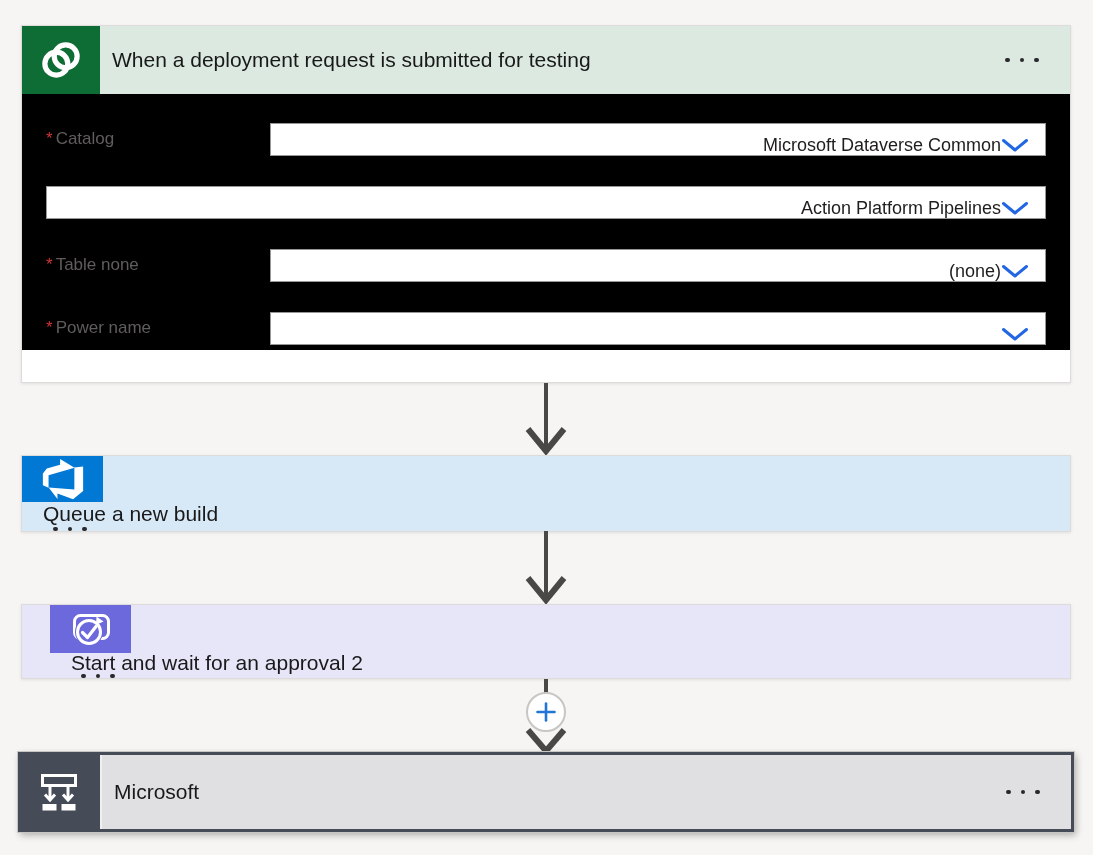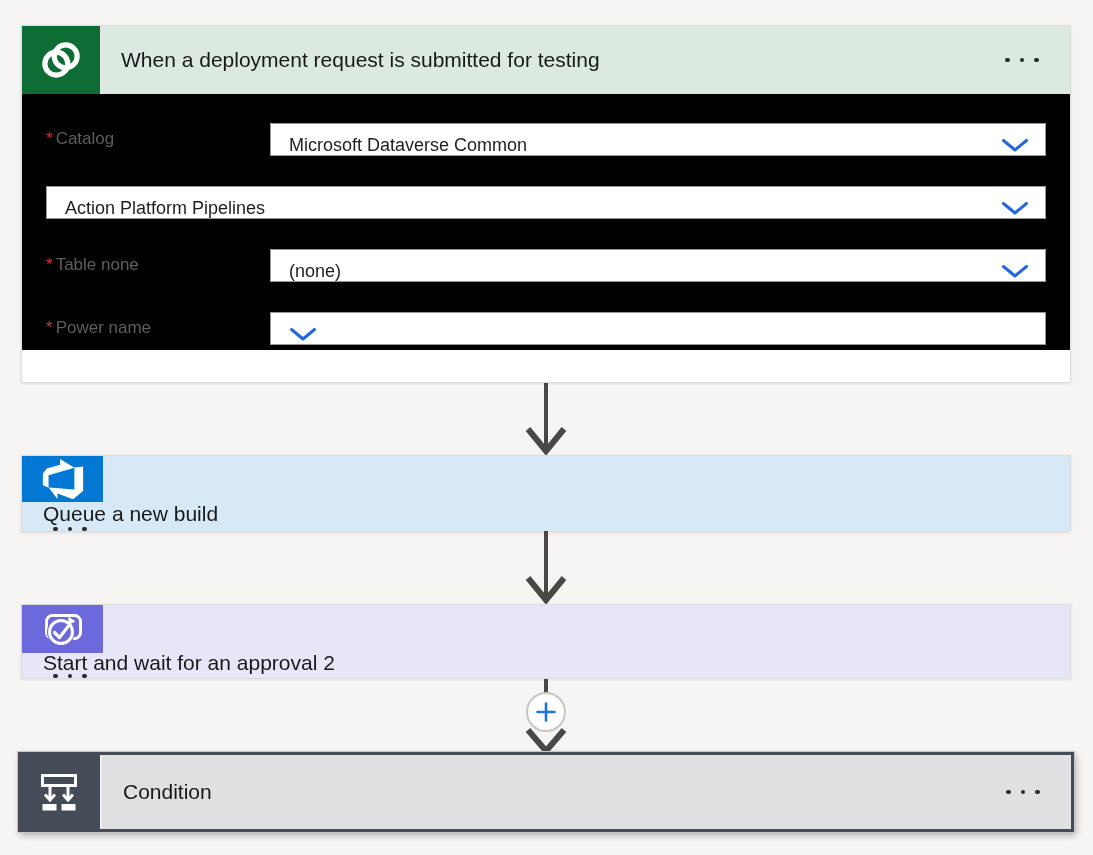--- a/index.html
+++ b/index.html
@@ -17,44 +17,44 @@
     background:var(--canvas_bg);
     position:relative; overflow:hidden;
   }
   .canvas{position:relative; width:1093px; height:855px;}
 
   
   .card{position:absolute; left:21px; width:1050px; background:#fff;
         border:1px solid #DEDCDA; box-shadow:0 1px 3px rgba(0,0,0,.09);}
   .card-header{display:flex; align-items:stretch; height:68px;}
   .tile{flex:none; display:flex; align-items:center; justify-content:center;}
-  .card-title{flex:1; display:flex; align-items:center; padding-left:21px;
+  .card-title{flex:1; display:flex; align-items:center; padding-left:12px;
               font-size:21px; color:#191919; white-space:nowrap; overflow:hidden;}
   .menu{flex:none; width:96px; display:flex; align-items:center; justify-content:center;
         gap:10px; cursor:pointer;}
   .dot{width:4.5px; height:4.5px; border-radius:50%; background:#29282A;}
 
   
   #trigger-card{top:25px; height:358px;}
   #trigger-card .card-header{background:var(--trigger_header);}
   #trigger-card .tile{width:78px; background:var(--trigger_tile);}
   .trigger-body{padding:23px 24px 0 24px; background:#000000;}
   .field-row{display:flex; align-items:center; height:44px; margin-bottom:19px;}
   .field-label{flex:none; width:224px; font-size:17px; color:#605E5C;}
   .req{color:var(--required_red); margin-right:3px;}
   .dropdown{flex:1; height:33px; border:1px solid #999795; background:#fff;
-            display:flex; align-items:center; justify-content:space-between;
+            display:flex; align-items:center; justify-content:flex-end;
             padding:12px 16px 0 18px; cursor:pointer;}
   .dd-value{font-size:18px; color:#1F1E1D; white-space:nowrap;}
 
   
   .action-card{display:flex; align-items:stretch;flex-direction:column;}
   #queue-card{top:455px; height:77px; background:var(--devops_header);}
   #queue-card .tile{width:81px; background:var(--devops_tile);}
-  #approval-card{top:604px; height:75px; background:var(--approval_header);}
+  #approval-card{top:604px; height:75px; background:var(--approval_header);padding-left:28px;}
   #approval-card .tile{width:81px; background:var(--approval_tile);}
   .action-card .card-title{padding-left:21px;}
 
   
   #condition-card{position:absolute; left:18px; top:752px; width:1056px; height:80px;
                   background:var(--condition_tile); display:flex; align-items:stretch;
                   box-shadow:0 0 0 1px #C8C6C4, 2px 3px 7px rgba(0,0,0,.3);}
   #condition-card .tile{width:82px;}
   .condition-body{flex:1; margin:3px 3px 3px 0; background:var(--condition_body);
                   border-left:2px solid #F1F0EF; display:flex; align-items:center;}
@@ -203,21 +203,21 @@
         <rect x="7.5" y="7.5" width="33" height="10" fill="none" stroke="#fff" stroke-width="3"></rect>
         <line x1="15" y1="17" x2="15" y2="30" stroke="#fff" stroke-width="3"></line>
         <line x1="33" y1="17" x2="33" y2="30" stroke="#fff" stroke-width="3"></line>
         <polyline points="10,26.5 15,32 20,26.5" fill="none" stroke="#fff" stroke-width="3"></polyline>
         <polyline points="28,26.5 33,32 38,26.5" fill="none" stroke="#fff" stroke-width="3"></polyline>
         <rect x="7.5" y="36" width="14" height="6.5" fill="#fff"></rect>
         <rect x="26.5" y="36" width="14" height="6.5" fill="#fff"></rect>
       </svg>
     </div>
     <div class="condition-body">
-      <div class="card-title">Condition</div>
+      <div class="card-title">Microsoft</div>
       <div class="menu">
         <span class="dot"></span>
         <span class="dot"></span>
         <span class="dot"></span>
       </div>
     </div>
   </div>
 
 </div>
 

